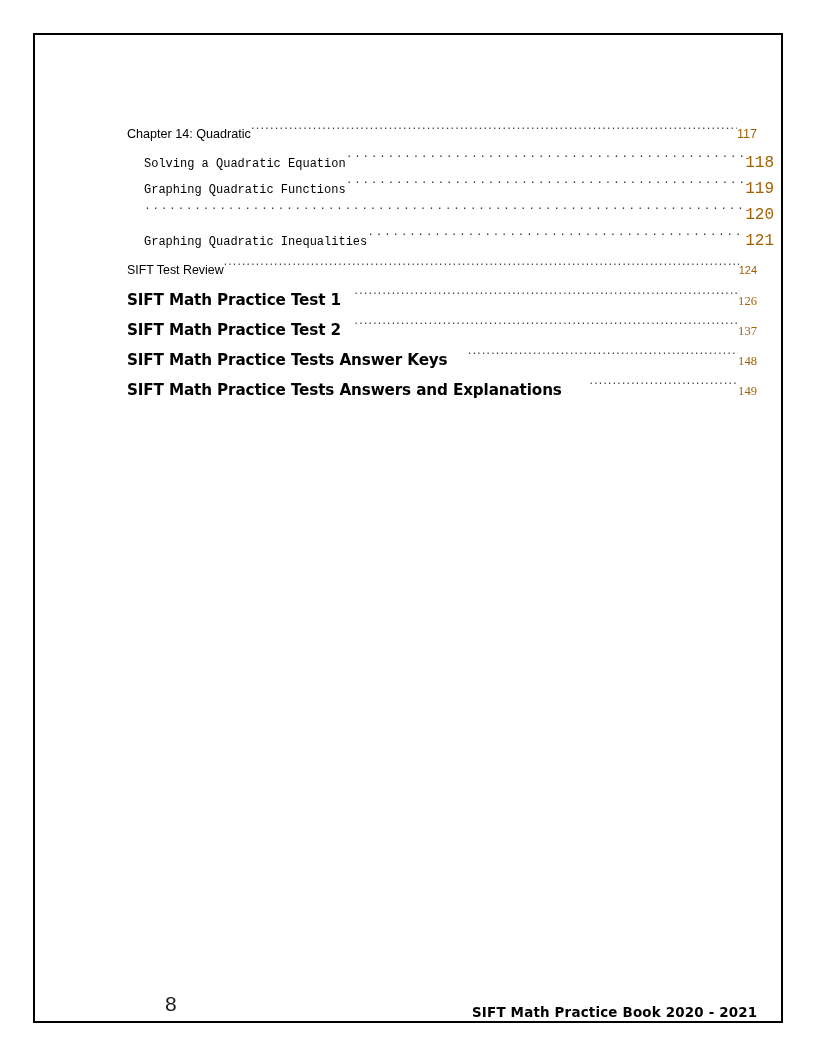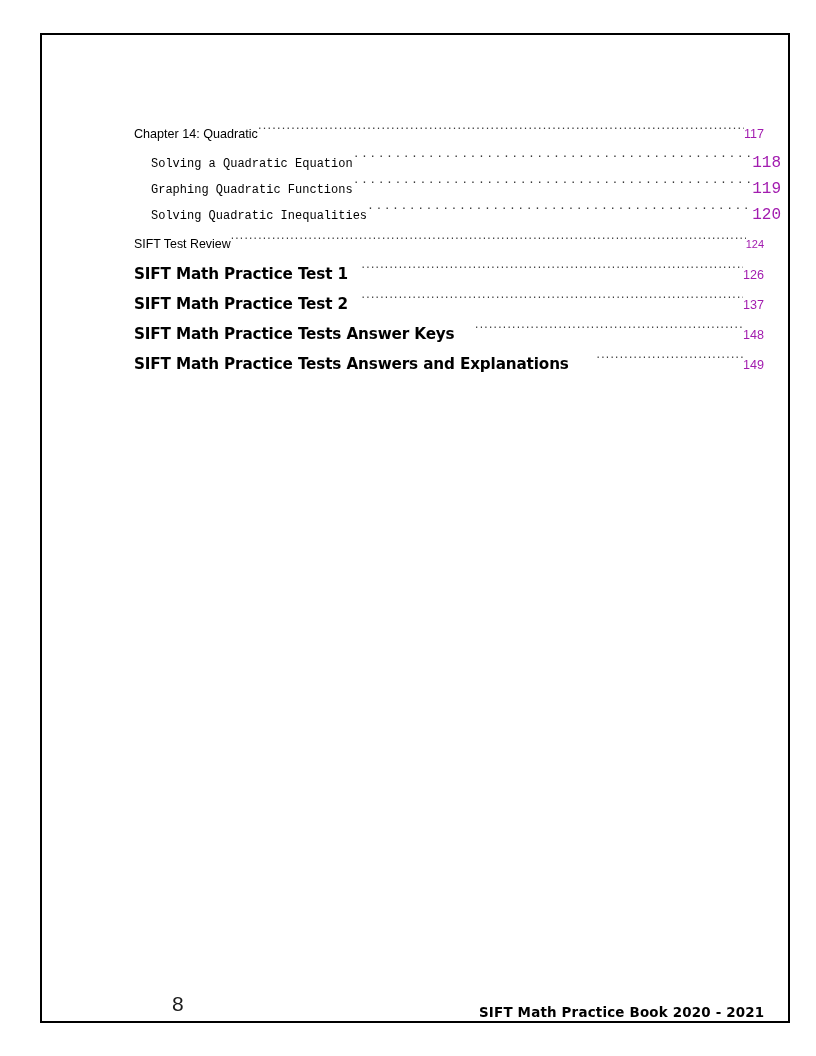--- a/index.html
+++ b/index.html
@@ -18,21 +18,21 @@
   
   #page-sheet {
     position: absolute;
     left: 0; top: 0;
     width: 816px; height: 1056px;
     background: #ffffff;
     overflow: hidden;
   }
   #page-border {
     position: absolute;
-    left: 40px;
+    left: 33px;
     top: 33px;
     width: 750px;
     height: 990px;
     border: 2px solid #000000;
     box-sizing: border-box;
     background: #ffffff;
   }
 
   
   #toc {
@@ -67,21 +67,21 @@
     letter-spacing: 1.35px;
     color: #3a3a3a;
     position: absolute;
     left: 0;
     bottom: 0;
     white-space: nowrap;
   }
 
   .toc-page {
     flex: 0 0 auto;
-    color: #a21caf;
+    color: #a16207;
     text-align: right;
   }
 
   
   .lvl-chapter {
     font-family: "Liberation Sans", sans-serif;
     font-size: 12.6px;
     line-height: 26px;
     height: 26px;
     padding-left: 0px;
@@ -130,21 +130,21 @@
     transform: scaleX(0.94);
     transform-origin: left center;
     display: inline-block;
   }
   .lvl-major .toc-dots::before {
     letter-spacing: 1.3px;
     font-size: 12px;
     font-family: "Liberation Sans", sans-serif;
   }
   .lvl-major .toc-page {
-    font-family: Liberation Sans, sans-serif;
+    font-family: Liberation Serif, serif;
     font-size: 12.6px;
   }
 
   
   #toc .toc-row.first-sub { margin-top: 3px; }
   #toc .toc-row.gap-before-section { margin-top: 3px; }
   #toc .toc-row.gap-before-major { margin-top: 2px; }
 
   
   #footer-page-number {
@@ -190,25 +190,29 @@
         <span class="toc-page">118</span>
       </div>
 
       <div class="toc-row lvl-sub">
         <span class="toc-title"> Graphing Quadratic Functions</span>
         <span class="toc-dots"></span>
         <span class="toc-page">119</span>
       </div>
 
       <div class="toc-row lvl-sub">
-        <span class="toc-title">Solving Quadratic Inequalities </span>
         <span class="toc-dots"></span>
         <span class="toc-page">120</span>
       </div>
 
+      <div class="toc-row lvl-sub">
+        <span class="toc-title"> Graphing Quadratic Inequalities</span>
+        <span class="toc-dots"></span>
+        <span class="toc-page">121</span>
+      </div>
 
 
       <div class="toc-row lvl-section gap-before-section">
         <span class="toc-title">SIFT Test Review</span>
         <span class="toc-dots"></span>
         <span class="toc-page">124</span>
       </div>
 
       <div class="toc-row lvl-major gap-before-major">
         <span class="toc-title">SIFT Math Practice Test 1</span>

